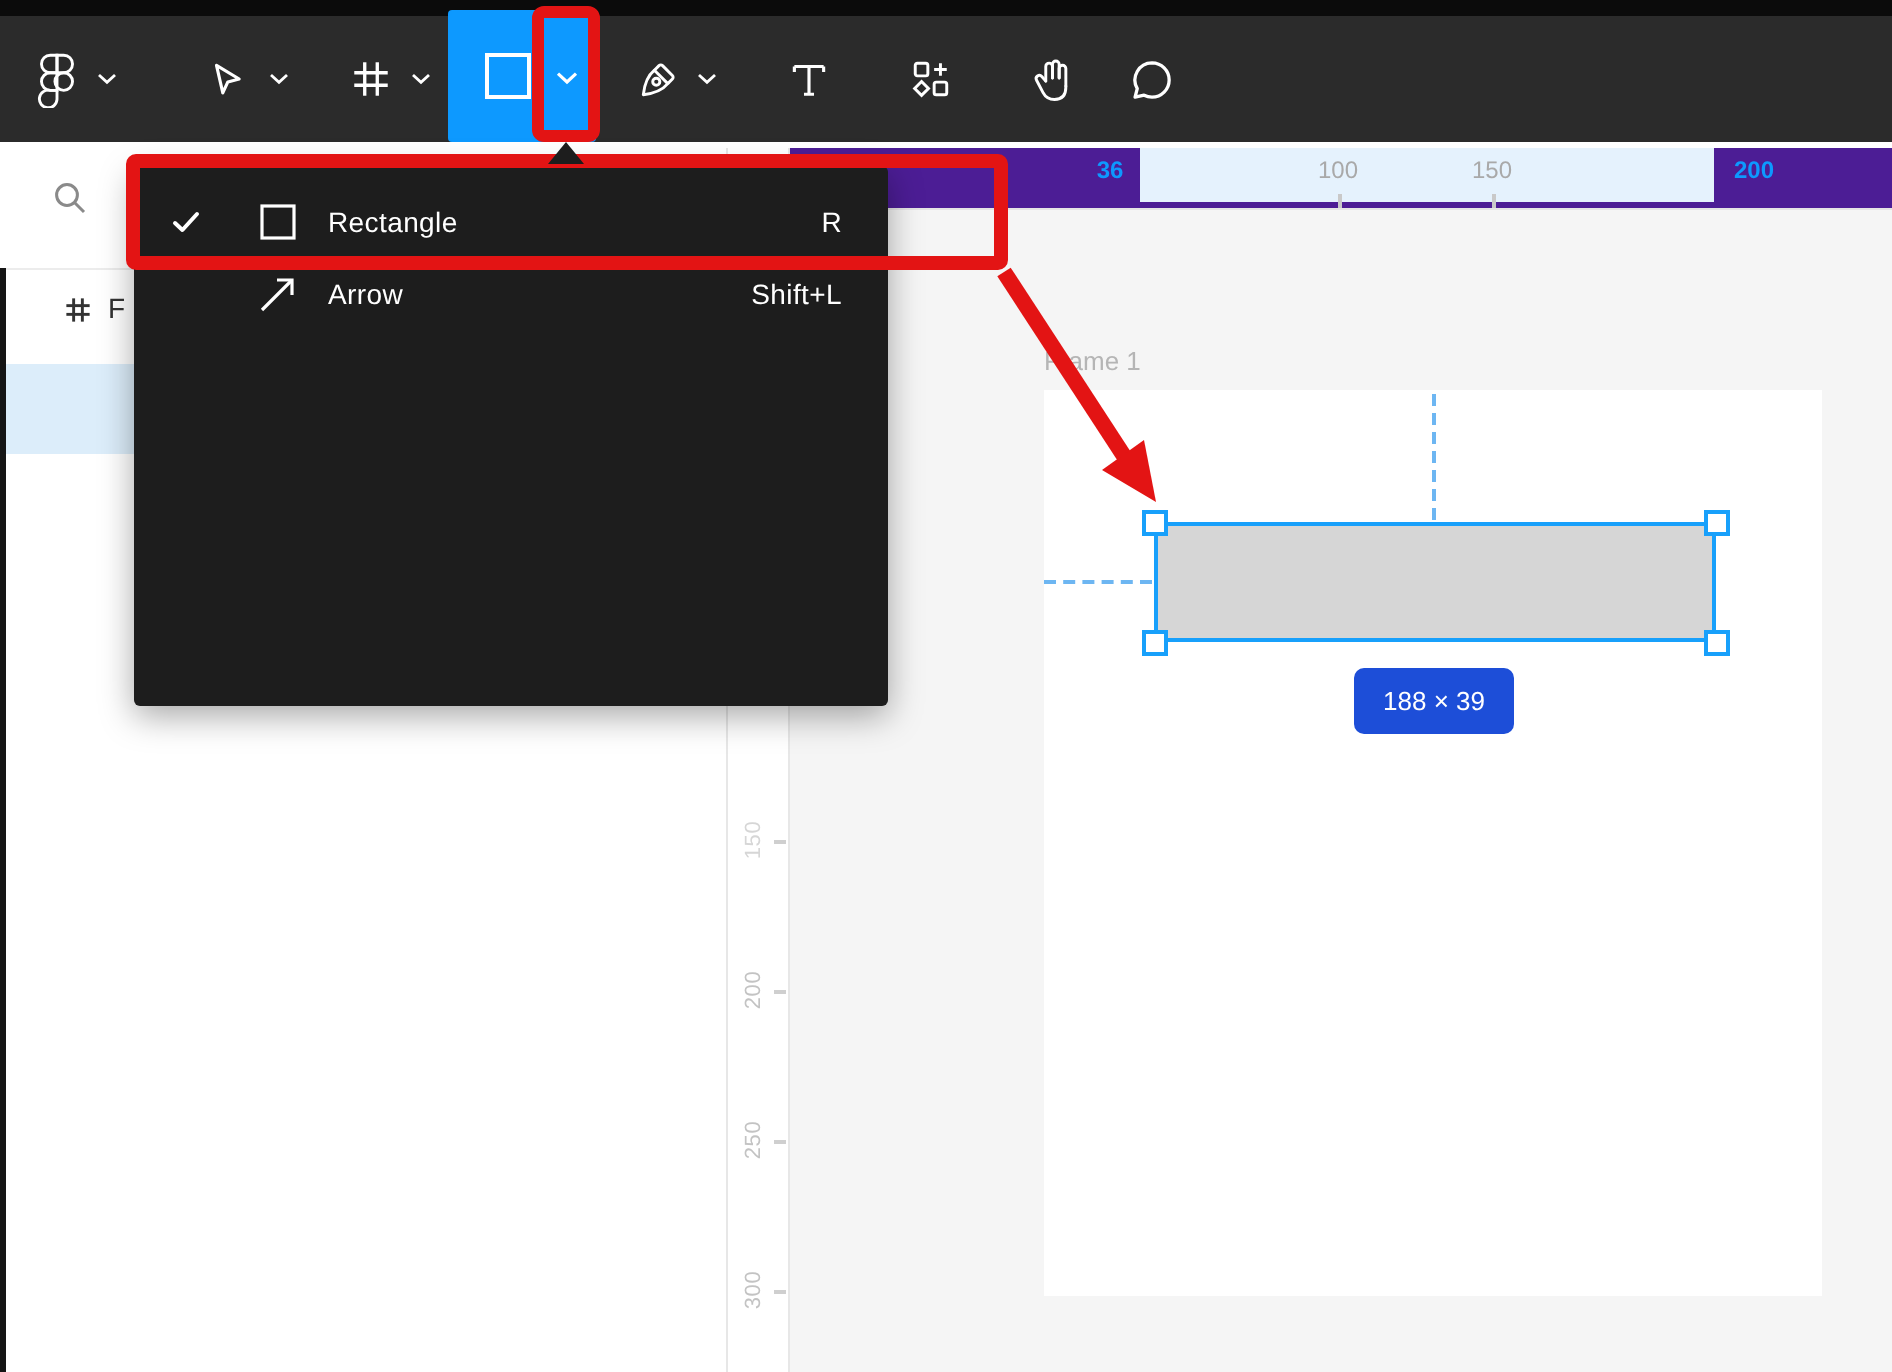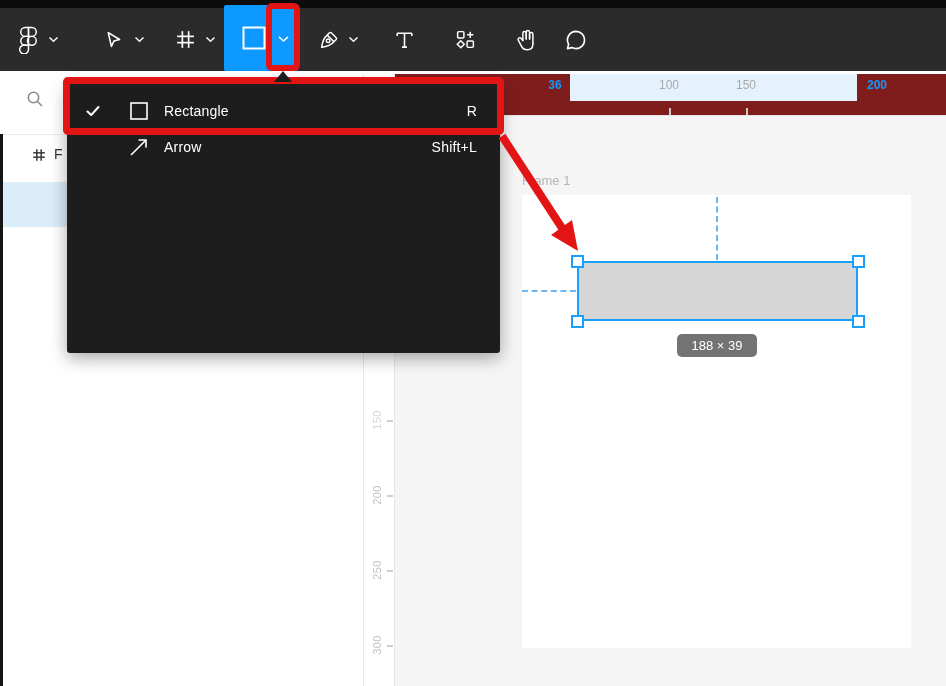--- a/index.html
+++ b/index.html
@@ -21,39 +21,39 @@
   .sb-divider { position:absolute; left:0; top:60px; width:100%; height:1px; background:#ececec; }
   .sb-selected-row { position:absolute; left:0; top:108px; width:100%; height:45px; background:#dcedfa; }
   .sb-left-strip { position:absolute; left:0; top:60px; width:3px; height:552px; background:#151515; }
   .sb-frame-label { position:absolute; left:54px; top:72px; font-size:14px; color:#333; }
 
   
   .v-ruler { position:absolute; left:363px; top:74px; width:32px; height:612px; background:#fff;
              border-left:1px solid #e7e7e7; border-right:1px solid #e7e7e7; z-index:4; }
   .v-num { position:absolute; left:13px; font-size:11px; color:#c3c3c3; transform:translate(-50%,-50%) rotate(-90deg); letter-spacing:.3px; }
   .v-tick { position:absolute; right:1px; width:6px; height:2px; background:#cfcfcf; }
-  .h-ruler { position:absolute; left:395px; top:74px; width:551px; height:42px; background:#7f1d1d; border-bottom:1px solid #e5e5e5; z-index:4; }
+  .h-ruler { position:absolute; left:395px; top:74px; width:551px; height:31px; background:#4c1d95; border-bottom:1px solid #e5e5e5; z-index:4; }
   .h-band { position:absolute; left:175px; top:0; width:287px; height:27px; background:#e5f2fd; }
   .h-num { position:absolute; top:4px; font-size:12px; transform:translateX(-50%); color:#a9a9a9; }
   .h-num.sel { color:#0d99ff; font-weight:bold; }
   .h-tick { position:absolute; bottom:0; width:2px; height:7px; background:#c9c9c9; }
 
   
   .canvas { position:absolute; left:395px; top:101px; width:551px; height:585px; background:#f5f5f5; }
   .frame { position:absolute; left:127px; top:94px; width:389px; height:453px; background:#ffffff; }
   .frame-label { position:absolute; left:127px; top:72px; font-size:13px; color:#b5b5b5; }
   .sel-rect { position:absolute; left:182px; top:160px; width:281px; height:60px; background:#d6d6d6; border:2px solid #18a0fb; }
   .handle { position:absolute; width:13px; height:13px; background:#fff; border:2px solid #18a0fb; }
   .dash-v { position:absolute; left:321px; top:96px; width:0; height:63px; border-left:2px dashed #6db6f2; }
   .dash-h { position:absolute; left:127px; top:189px; width:54px; height:0; border-top:2px dashed #6db6f2; }
-  .size-badge { position:absolute; left:282px; top:233px; width:80px; height:23px; background:#737373; border-radius:5px;
+  .size-badge { position:absolute; left:282px; top:233px; width:80px; height:33px; background:#1d4ed8; border-radius:5px;
                 color:#fff; font-size:13px; display:flex; align-items:center; justify-content:center; }
 
   
-  .menu { position:absolute; left:67px; top:83px; width:433px; height:270px; background:#1d1d1d; border-radius:3px;
+  .menu { position:absolute; left:67px; top:83px; width:377px; height:270px; background:#1d1d1d; border-radius:3px;
           box-shadow:0 5px 17px rgba(0,0,0,.35); z-index:50; padding-top:10px; }
   .menu-beak { position:absolute; left:274px; top:71px; width:0; height:0;
                border-left:9px solid transparent; border-right:9px solid transparent; border-bottom:11px solid #1d1d1d; z-index:65; }
   .menu-item { position:relative; height:36px; display:flex; align-items:center; color:#fff; font-size:14px; letter-spacing:.2px; }
   .mi-check { position:absolute; left:18px; width:16px; height:16px; }
   .mi-icon { position:absolute; left:60px; width:24px; height:24px; }
   .mi-label { position:absolute; left:97px; }
   .mi-shortcut { position:absolute; right:23px; }
 
   

